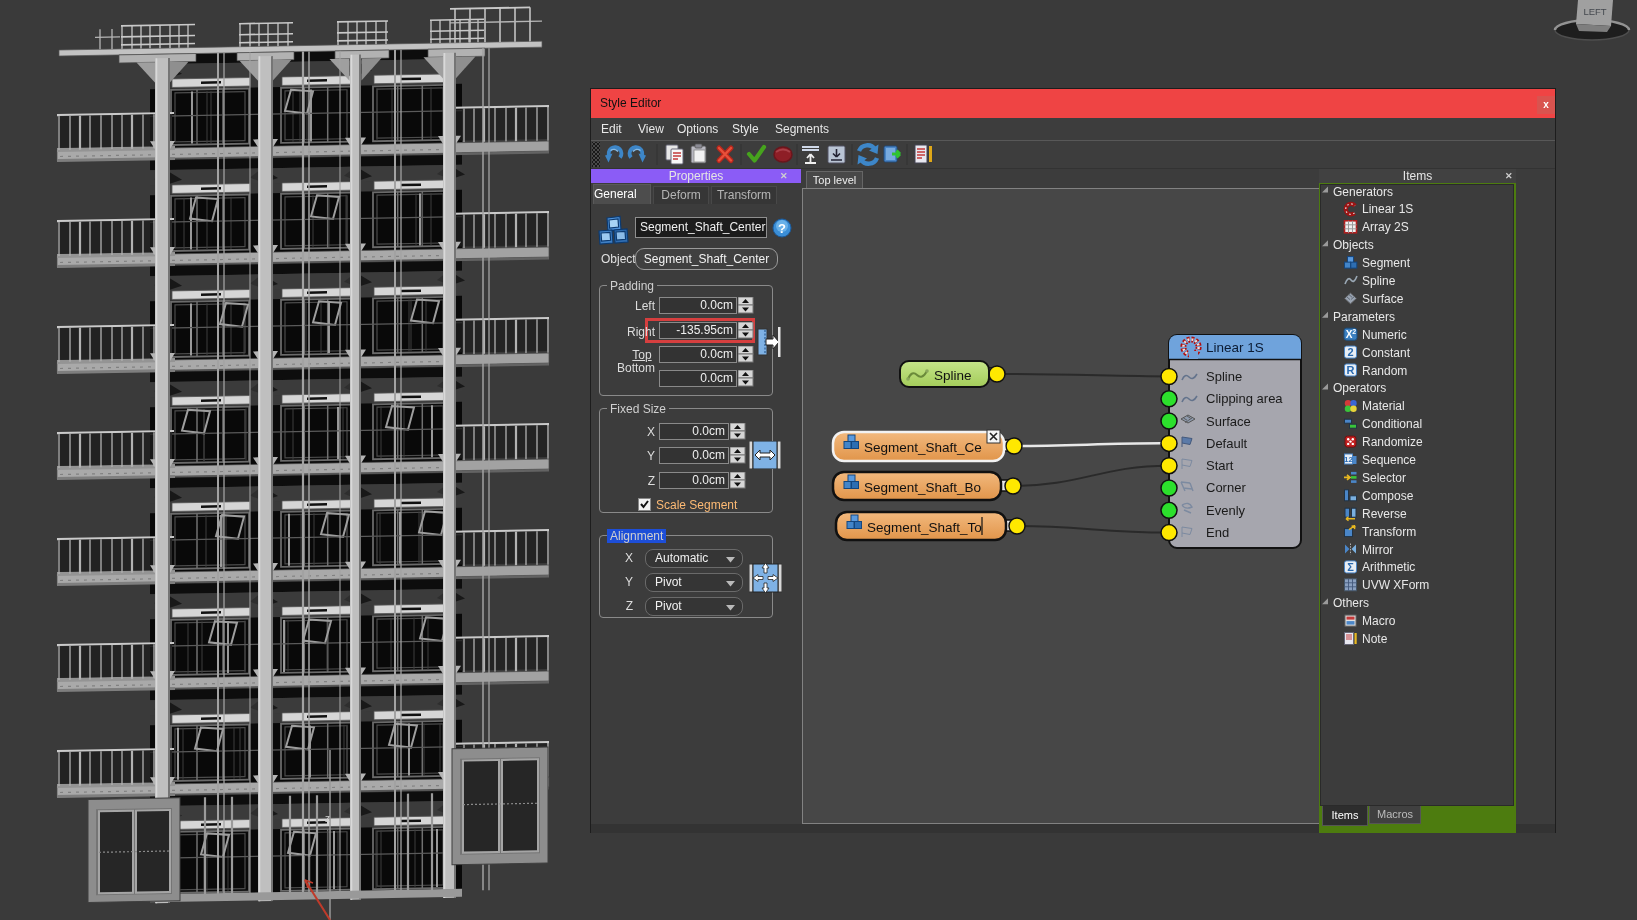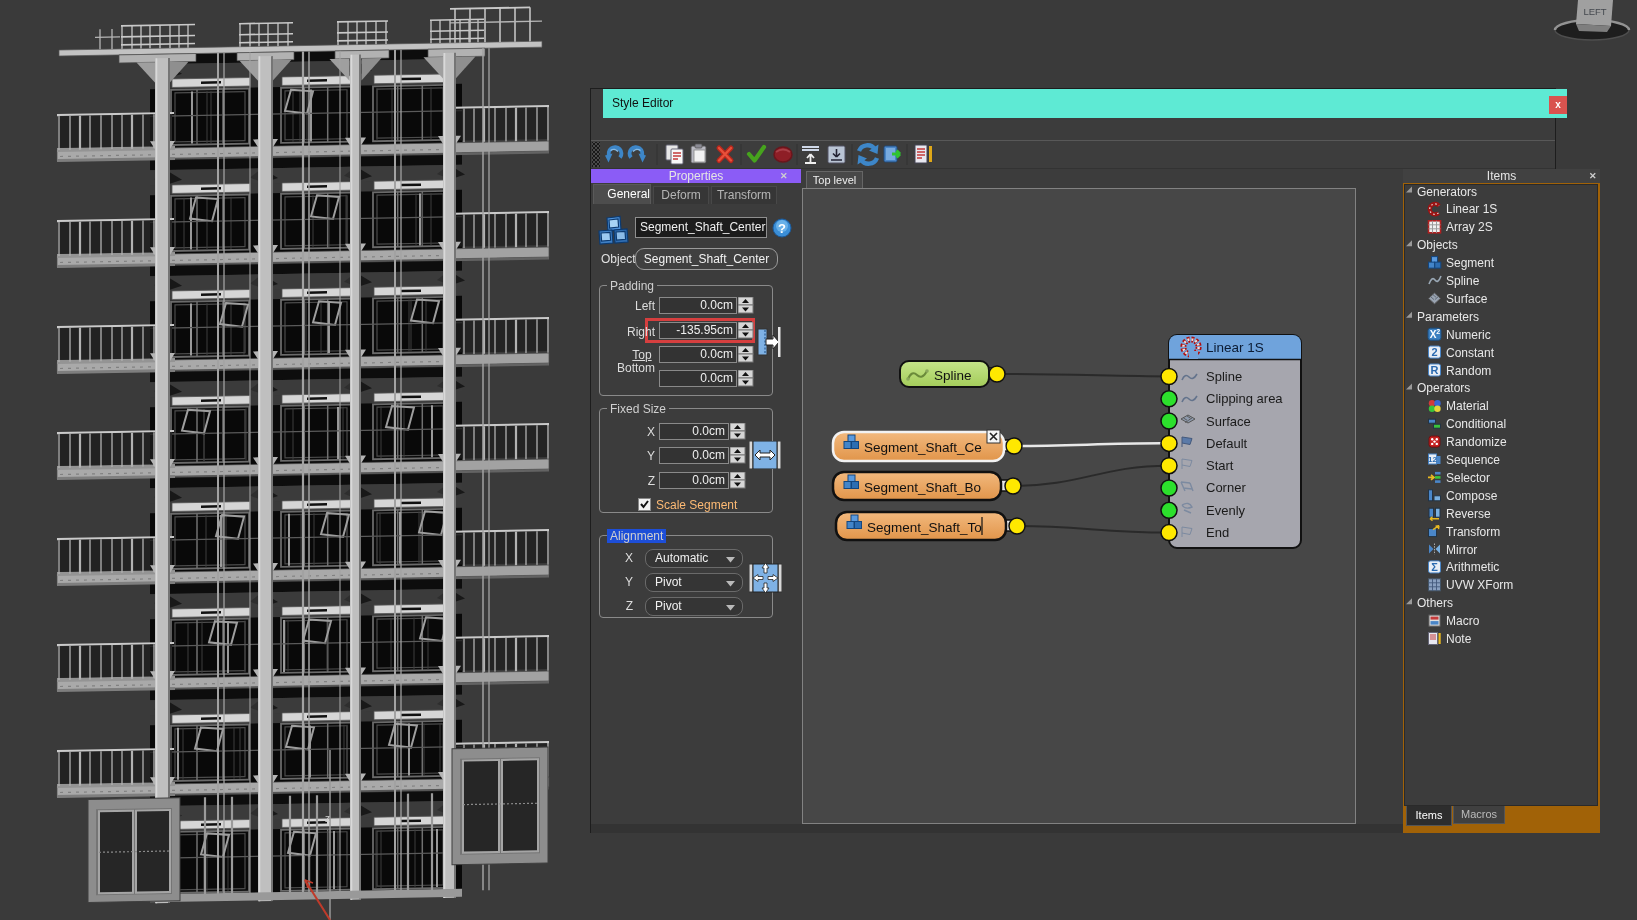--- a/index.html
+++ b/index.html
@@ -729,25 +729,32 @@
     <ellipse cx="42" cy="30" rx="37" ry="10" fill="#1e1e1e"></ellipse>
     <path d="M5 30 a37 10 0 0 1 74 0" fill="none" stroke="#939393" stroke-width="2.5"></path>
     <path d="M5 30 a37 10 0 0 0 74 0" fill="none" stroke="#4e4e4e" stroke-width="1.5"></path>
     <polygon points="28,0 63,0 61,26 26,24" fill="#a0a0a0"></polygon>
     <polygon points="26,24 61,26 57,32 29,31" fill="#7e7e7e"></polygon>
     <text x="45" y="15" font-size="9.5" fill="#44484e" text-anchor="middle" font-family="Liberation Sans">LEFT</text>
   </svg>
 
   <div id="win" class="abs" style="left:590px;top:88px;width:966px;height:745px;background:#3c3c3c;border:1px solid #1d1d1d;">
 
-    <div class="abs" style="left:0;top:0;width:964px;height:29px;background:#5eead4;margin-left:12px;">
+    <div class="abs" style="left:0;top:0;width:964px;height:29px;background:#ef4444;">
       <div class="abs" style="left:9px;top:7px;font-size:12px;color:#111;">Style Editor</div>
       <div class="abs" style="left:946px;top:7px;width:18px;height:18px;background:#d9534f;color:#fff;font-size:10px;font-weight:bold;text-align:center;line-height:17px;">x</div>
     </div>
 
+    <div class="abs" style="left:0;top:29px;width:964px;height:22px;background:#3d3d3d;color:#e8e8e8;font-size:12px;">
+      <span class="abs" style="left:10px;top:4px;">Edit</span>
+      <span class="abs" style="left:47px;top:4px;">View</span>
+      <span class="abs" style="left:86px;top:4px;">Options</span>
+      <span class="abs" style="left:141px;top:4px;">Style</span>
+      <span class="abs" style="left:184px;top:4px;">Segments</span>
+    </div>
     <div class="abs" style="left:0;top:51px;width:964px;height:1px;background:#585858;"></div>
 
     <div id="toolbar" class="abs" style="left:0;top:52px;width:964px;height:27px;background:#3d3d3d;">
       <svg class="abs" style="left:0;top:0" width="964" height="27" viewBox="0 0 964 27">
         <defs>
           <pattern id="hatch" width="4" height="4" patternUnits="userSpaceOnUse">
             <rect width="4" height="4" fill="#4a4a4a"></rect>
               <rect width="2" height="2" fill="#191919"></rect>
               <rect x="2" y="2" width="2" height="2" fill="#191919"></rect>
           </pattern>
@@ -804,21 +811,21 @@
         <rect x="338" y="5" width="3" height="16" fill="#e0a818"></rect>
       </svg>
     </div>
     <div class="abs" style="left:0;top:79px;width:964px;height:1px;background:#333;"></div>
 
     <div id="props" class="abs" style="left:0;top:80px;width:210px;height:664px;background:#3c3c3c;color:#ddd;font-size:12px;">
 
       <div class="abs" style="left:0;top:0;width:210px;height:14px;background:#8b5cf6;text-align:center;font-size:12px;color:#e5e5e5;line-height:14px;">Properties</div>
       <div class="abs" style="left:189px;top:2px;font-size:9px;color:#cfcfcf;font-weight:bold;">✕</div>
 
-      <div class="abs" style="left:2px;top:15px;width:58px;height:20px;background:#4d4d4d;border:1px solid #5a5a5a;border-bottom:none;color:#fff;text-align:right;line-height:19px;">General</div>
+      <div class="abs" style="left:2px;top:15px;width:58px;height:20px;background:#4d4d4d;border:1px solid #5a5a5a;border-bottom:none;color:#fff;text-align:left;line-height:19px;">General</div>
       <div class="abs" style="left:62px;top:17px;width:56px;height:18px;background:#363636;border:1px solid #484848;border-bottom:none;color:#b5b5b5;text-align:center;line-height:17px;">Deform</div>
       <div class="abs" style="left:120px;top:17px;width:66px;height:18px;background:#363636;border:1px solid #484848;border-bottom:none;color:#b5b5b5;text-align:center;line-height:17px;">Transform</div>
 
       <svg class="abs" style="left:6px;top:44px;" width="36" height="38" viewBox="0 0 36 38">
         <g stroke="#0c3a70" stroke-width="1.2">
           <path d="M10 5 l13 -1.5 1 13 -13 1.5 Z" fill="#4f92d8"></path>
           <path d="M12 7 l9 -1 0.6 8 -9 1 Z" fill="#a8d4f5"></path>
           <path d="M2 18 l13 -1 1 13 -13 1 Z" fill="#3f7fc4"></path>
           <path d="M4 20 l9 -0.7 0.6 8 -9 0.7 Z" fill="#9cc9f0"></path>
           <path d="M17 17 l13 -1 1 13 -13 1 Z" fill="#2f6cb0"></path>
@@ -1051,21 +1058,21 @@
           <rect x="35" y="343" width="170" height="28" rx="11" fill="url(#gSeg)" stroke="#111" stroke-width="2.5"></rect>
           <use href="#cubesN" x="46" y="346"></use>
           <text x="66" y="363" font-size="13.5" fill="#111" font-family="Liberation Sans">Segment_Shaft_To</text>
           <line x1="181" y1="348" x2="181" y2="366" stroke="#111" stroke-width="1.2"></line>
         </g>
       </svg>
     </div>
 
     <div class="abs" style="left:0;top:735px;width:964px;height:9px;background:#333333;"></div>
 
-    <div id="items" class="abs" style="left:812px;top:80px;width:197px;height:664px;background:#a16207;color:#ddd;font-size:12px;">
+    <div id="items" class="abs" style="left:728px;top:80px;width:197px;height:664px;background:#4d7c0f;color:#ddd;font-size:12px;">
       <div class="abs" style="left:0;top:0;width:197px;height:14px;background:#414141;text-align:center;font-size:12px;color:#e5e5e5;line-height:14px;">Items</div>
       <div class="abs" style="left:186px;top:2px;font-size:9px;color:#cfcfcf;font-weight:bold;">✕</div>
       <div class="abs" style="left:1px;top:15px;width:194px;height:622px;border:1px solid #2a2a2a;background:#3c3c3c;"></div>
       <svg class="abs" style="left:0;top:16px" width="197" height="470" viewBox="0 0 197 470">
         <path d="M9 1.5 l0 6 l-6 0 Z" fill="#9a9a9a"></path>
         <text x="14" y="10.5" font-size="12" fill="#e8e8e8" font-family="Liberation Sans">Generators</text>
         <g transform="translate(25,17.4)">
             <g>
               <path d="M10.5 10.5 A 5.2 5.2 0 1 1 11 3.5" fill="none" stroke="#9c1414" stroke-width="4.2"></path>
               <path d="M10.5 10.5 A 5.2 5.2 0 1 1 11 3.5" fill="none" stroke="#e8dada" stroke-width="1.2" stroke-dasharray="1.6,2.4"></path>

